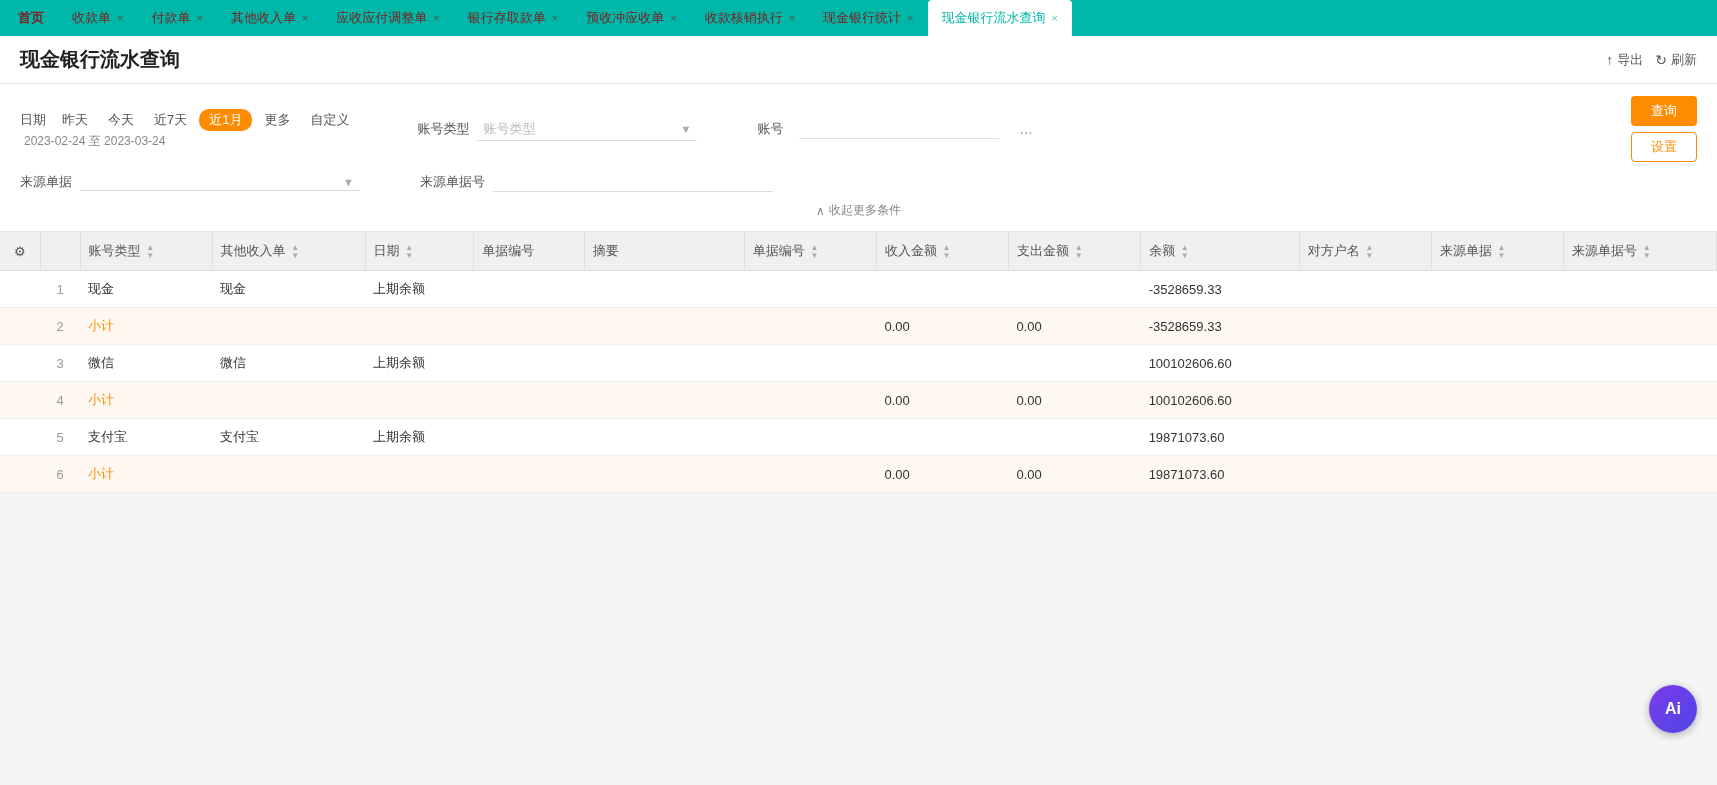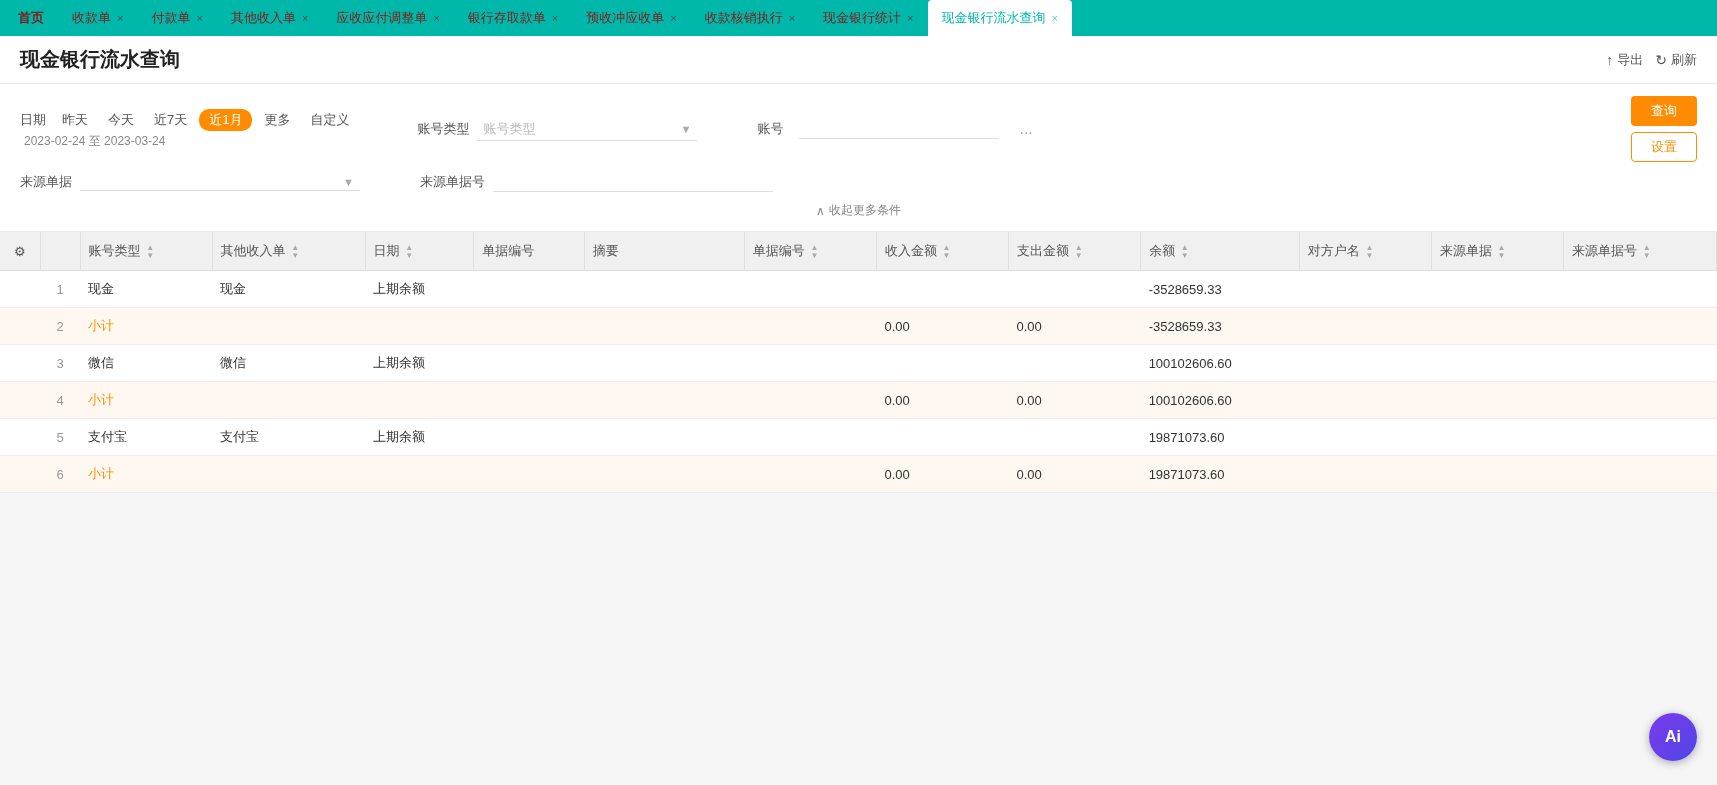--- a/index.html
+++ b/index.html
@@ -234,21 +234,21 @@
     }
     .row-num {
       color: #999;
       text-align: center;
     }
 
     
     .ai-badge {
       position: fixed;
       right: 20px;
-      bottom: 24px;
+      bottom: 52px;
       background: linear-gradient(135deg, #7c3aed, #4f46e5);
       color: #fff;
       border-radius: 50%;
       width: 48px;
       height: 48px;
       display: flex;
       align-items: center;
       justify-content: center;
       font-size: 16px;
       font-weight: bold;

